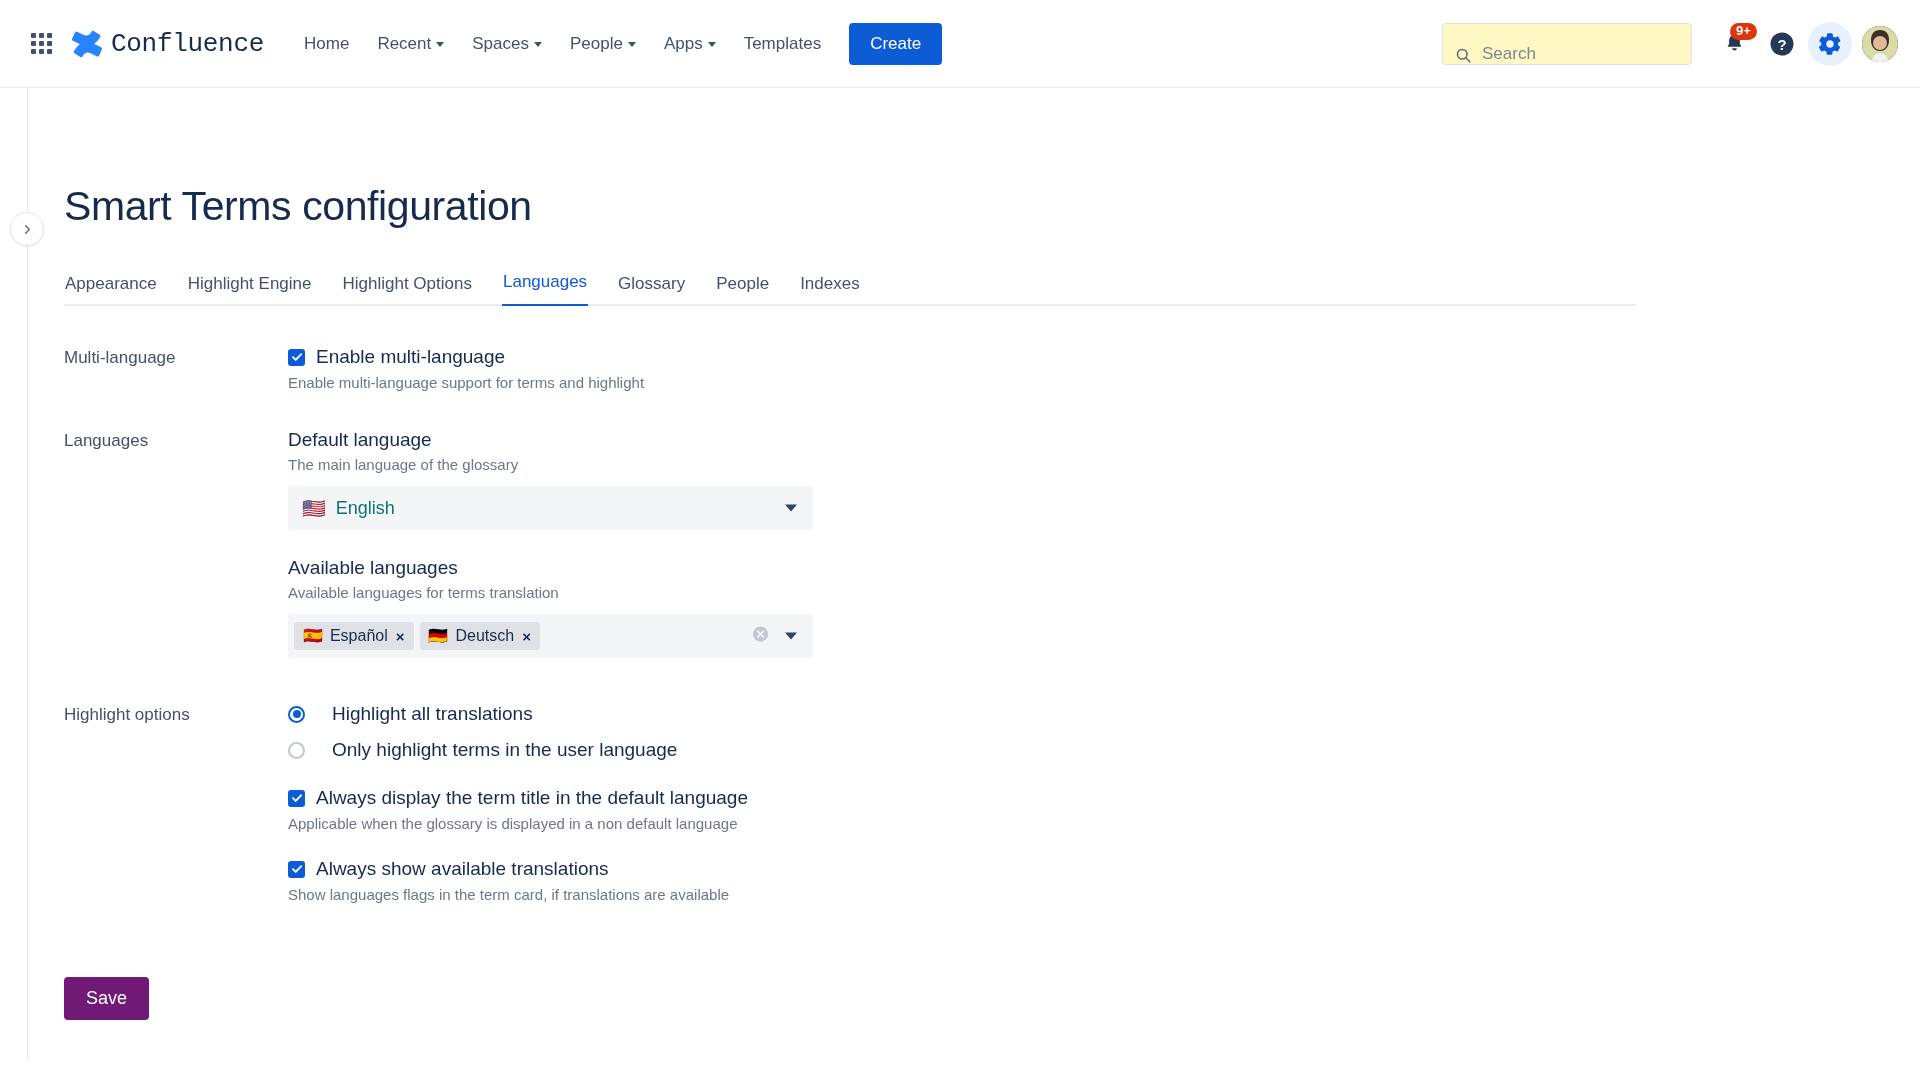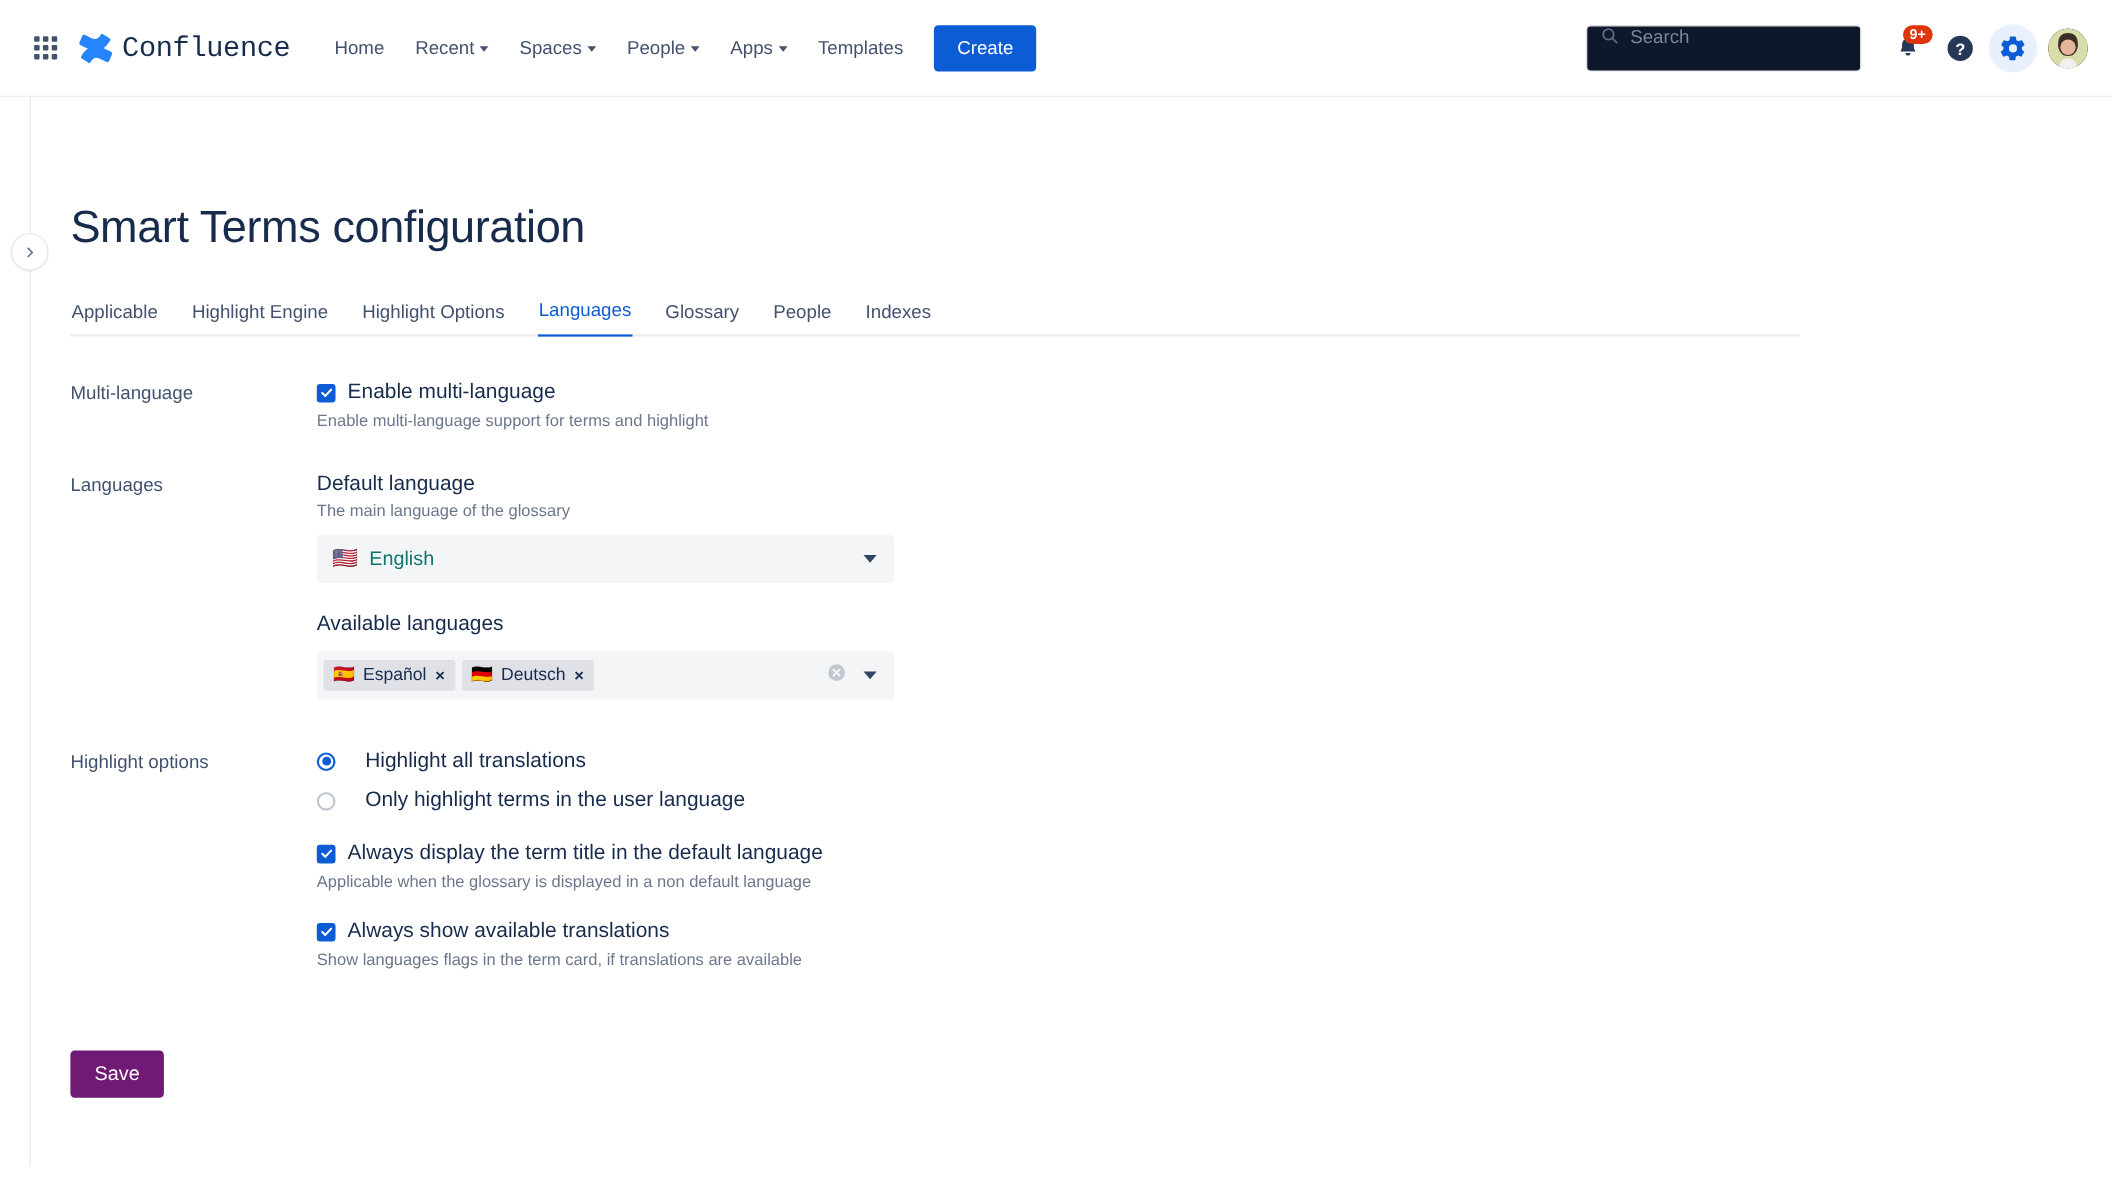--- a/index.html
+++ b/index.html
@@ -87,24 +87,24 @@
     align-items: center;
     gap: 4px;
     flex: 0 0 auto;
   }
   .searchbox {
     width: 250px;
     height: 42px;
     border: 1px solid #dfe1e6;
     border-radius: 4px;
     display: flex;
-    align-items: flex-start;
+    align-items: flex-end;
     gap: 10px;
     padding: 0 12px;
-    background: #0f172a;
+    background: #fef9c3;
     cursor: text;
     margin-right: 16px;
   }
   .search-ph { font-size: 17px; color: #7a869a; }
 
   .icon-btn {
     width: 44px; height: 44px;
     border-radius: 50%;
     display: flex; align-items: center; justify-content: center;
     cursor: pointer;
@@ -404,21 +404,21 @@
     <svg width="11" height="11" viewBox="0 0 12 12">
       <polyline points="4,2 8,6 4,10" fill="none" stroke="#5e6c84" stroke-width="1.6" stroke-linecap="round" stroke-linejoin="round"></polyline>
     </svg>
   </div>
 
   <div class="content">
 
     <h1 class="page-title">Smart Terms configuration</h1>
 
     <div class="tabs">
-      <div class="tab">Applicable</div>
+      <div class="tab">Appearance</div>
       <div class="tab">Highlight Engine</div>
       <div class="tab">Highlight Options</div>
       <div class="tab active">Languages</div>
       <div class="tab">Glossary</div>
       <div class="tab">People</div>
       <div class="tab">Indexes</div>
     </div>
 
     <div class="form">
 
@@ -445,20 +445,21 @@
 
           <div class="field-title">Default language</div>
           <div class="field-help">The main language of the glossary</div>
           <div class="select">
             <span class="flag">🇺🇸</span>
             <span class="val">English</span>
             <span class="sel-chev"></span>
           </div>
 
           <div class="field-title" style="margin-top:27px;">Available languages</div>
+          <div class="field-help">Available languages for terms translation</div>
           <div class="multiselect">
             <span class="chip">
               <span class="flag">🇪🇸</span>
               <span>Español</span>
               <span class="x">×</span>
             </span>
             <span class="chip">
               <span class="flag">🇩🇪</span>
               <span>Deutsch</span>
               <span class="x">×</span>

